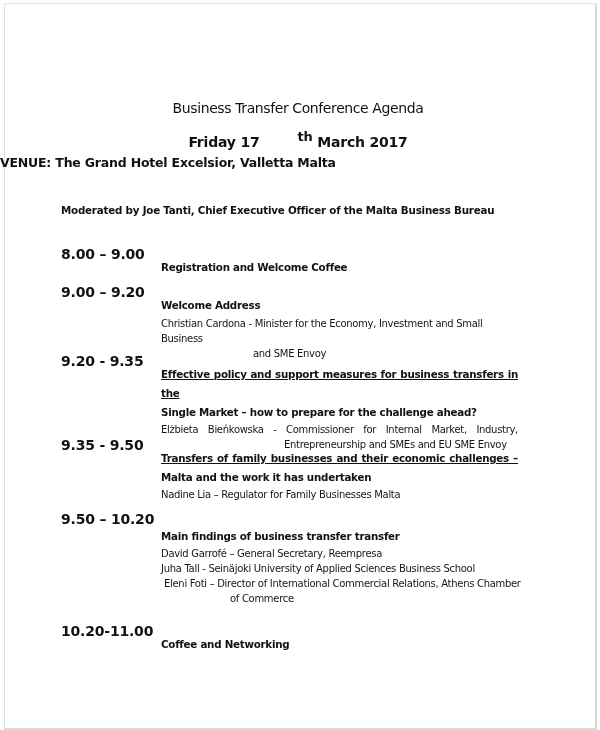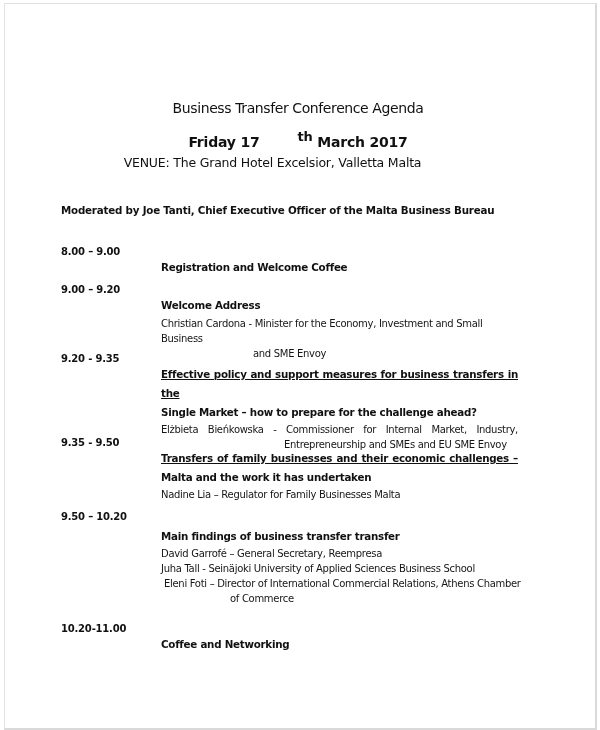--- a/index.html
+++ b/index.html
@@ -16,30 +16,30 @@
       position: absolute; left: 0; width: 596px; top: 100px; text-align: center;
       font-family: "DejaVu Sans", sans-serif; font-size: 14px; font-weight: normal;
       letter-spacing: -0.4px; color: #111;
     }
     .date {
       position: absolute; left: 0; width: 596px; top: 134px; text-align: center;
       font-size: 14px; font-weight: bold; letter-spacing: -0.2px;
     }
     .date sup { font-size: 13px; vertical-align: 6px; line-height: 0; padding-left: 38px; }
     .venue {
-      position: absolute; left: 0; width: 545px; top: 155px; text-align: center;
-      font-size: 12.5px; font-weight: normal; letter-spacing: -0.2px;
+      position: absolute; left: 0; width: 545px; top: 155px; text-align: left;
+      font-size: 12.5px; font-weight: bold; letter-spacing: -0.2px;
     }
     .moderator {
       position: absolute; left: 61px; top: 204px; font-size: 10.3px; font-weight: bold;
       letter-spacing: -0.2px; white-space: nowrap;
     }
     .item { position: absolute; left: 0; width: 596px; }
     .time {
-      position: absolute; left: 61px; top: 0; font-size: 10px; font-weight: bold;
+      position: absolute; left: 61px; top: 0; font-size: 14px; font-weight: bold;
       letter-spacing: -0.2px; white-space: nowrap;
     }
     .content { position: absolute; left: 161px; width: 357px; top: 16px; }
     .topic {
       font-size: 10.3px; font-weight: bold; line-height: 19px; text-align: justify;
       text-align-last: left; letter-spacing: -0.25px; margin-top: -4px;
     }
     .topic.justify-all { text-align-last: justify; text-decoration: underline; }
     .speaker {
       font-size: 10px; line-height: 15px; letter-spacing: -0.3px; color: #151515;

